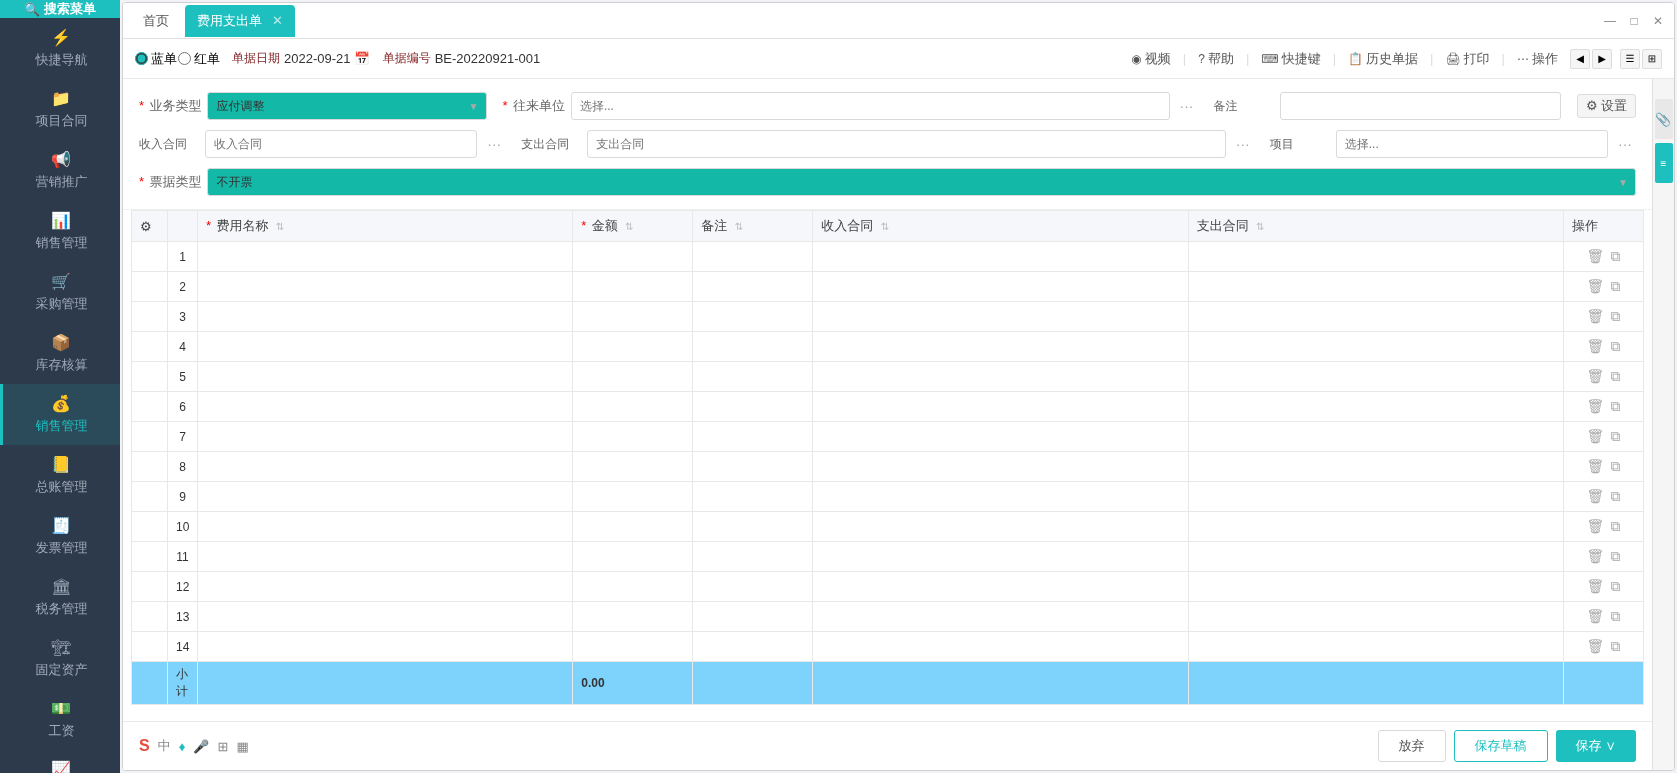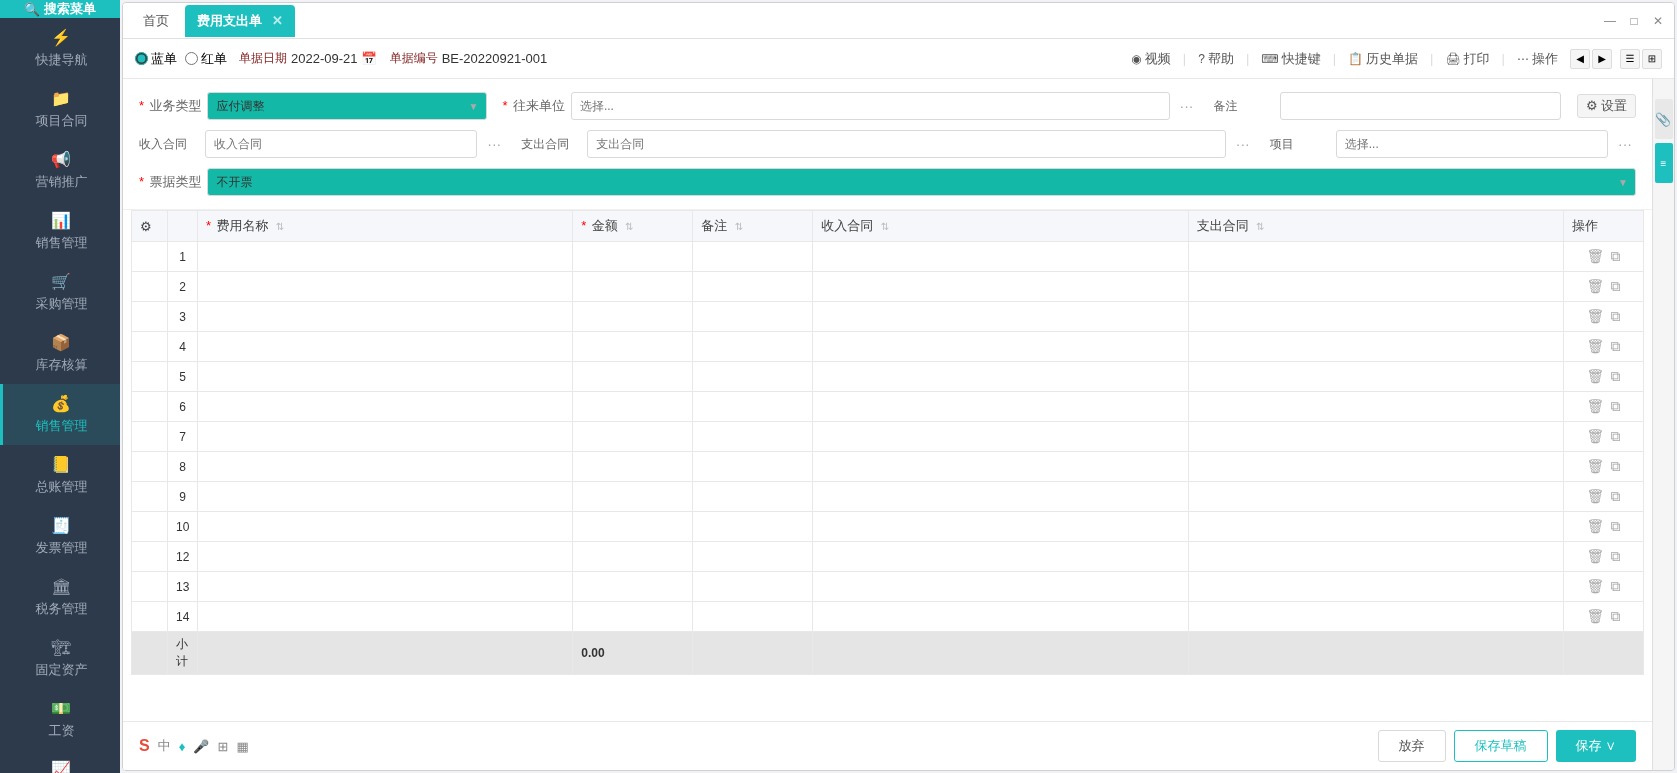--- a/index.html
+++ b/index.html
@@ -57,35 +57,34 @@
       align-items: center;
       cursor: pointer;
       font-size: 13px;
       color: #555;
       border-radius: 4px 4px 0 0;
       gap: 6px;
     }
     .tab.active {
       background: #1dbfbf;
       color: white;
-      font-weight: bold;
     }
     .tab-close-icon { margin-left: 4px; opacity: 0.7; }
 
     
     .toolbar {
       background: #fff;
       border-bottom: 1px solid #e8e8e8;
       padding: 6px 12px;
       display: flex;
       align-items: center;
       gap: 12px;
       height: 40px;
     }
-    .radio-group { display: flex; gap: 8px; align-items: center; }
+    .radio-group { display: flex; gap: 1px; align-items: center; }
     .radio-label { display: flex; align-items: center; gap: 3px; cursor: pointer; font-size: 12px; }
     .radio-blue { accent-color: #1dbfbf; }
     .date-field { display: flex; align-items: center; gap: 4px; font-size: 12px; color: #333; }
     .date-value { color: #333; font-weight: 500; }
     .field-label { color: #7f1d1d; font-size: 12px; }
     .toolbar-right {
       margin-left: auto;
       display: flex;
       align-items: center;
       gap: 8px;
@@ -246,21 +245,21 @@
     }
     .th-settings { width: 36px; text-align: center; }
     .th-row-num { width: 30px; text-align: center; }
     .th-actions { width: 70px; text-align: center; }
     .col-settings { text-align: center; cursor: pointer; }
     .col-num { text-align: center; color: #888; }
     .col-actions { text-align: center; }
     .sort-arrows { margin-left: 4px; color: #bbb; font-size: 10px; }
     .action-icons { display: flex; gap: 6px; justify-content: center; }
     .action-icon { color: #aaa; cursor: pointer; font-size: 14px; }
-    .subtotal-row { background: #e5e5e5; padding-left: 32px; }
+    .subtotal-row { background: #7dd3fc; padding-left: 32px; }
     .subtotal-label { color: #888; font-size: 12px; padding-left: 8px; }
     .subtotal-value { color: #333; font-weight: bold; font-size: 12px; }
 
     
     .bottom-toolbar {
       background: #fff;
       border-top: 1px solid #e8e8e8;
       padding: 8px 16px;
       display: flex;
       align-items: center;
@@ -740,20 +739,35 @@
       <td></td>
       <td class="col-actions">
         <div class="action-icons">
           <span class="action-icon">🗑</span>
           <span class="action-icon">⧉</span>
         </div>
       </td>
     </tr>
               <tr>
       <td class="col-settings"></td>
+      <td class="col-num">11</td>
+      <td></td>
+      <td></td>
+      <td></td>
+      <td></td>
+      <td></td>
+      <td class="col-actions">
+        <div class="action-icons">
+          <span class="action-icon">🗑</span>
+          <span class="action-icon">⧉</span>
+        </div>
+      </td>
+    </tr>
+              <tr>
+      <td class="col-settings"></td>
       <td class="col-num">12</td>
       <td></td>
       <td></td>
       <td></td>
       <td></td>
       <td></td>
       <td class="col-actions">
         <div class="action-icons">
           <span class="action-icon">🗑</span>
           <span class="action-icon">⧉</span>

